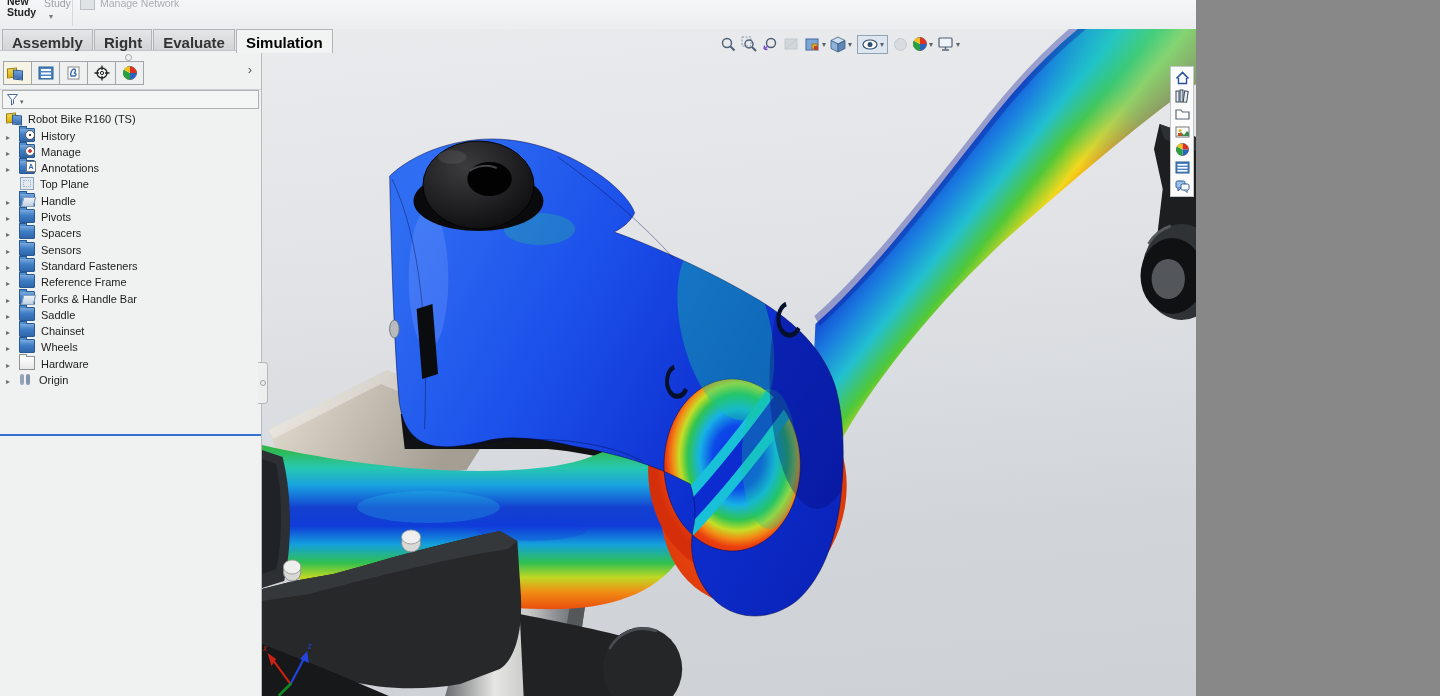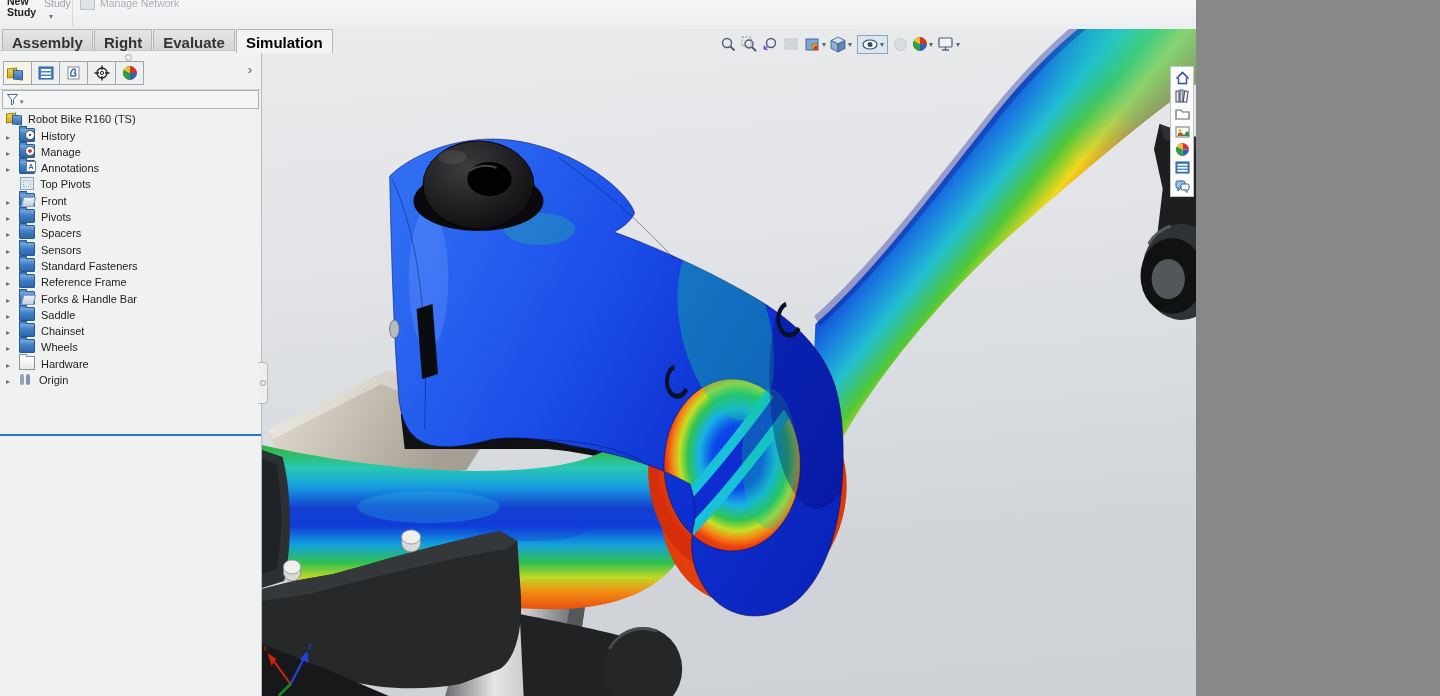--- a/index.html
+++ b/index.html
@@ -204,26 +204,26 @@
           <span class="tlabel">Manage</span>
         </div>
         <div class="trow">
           <span class="arrow">▸</span>
           <span class="ticon ico-annotations"></span>
           <span class="tlabel">Annotations</span>
         </div>
         <div class="trow">
           <span class="arrow" style="visibility: hidden;">▸</span>
           <span class="ticon ico-plane"></span>
-          <span class="tlabel">Top Pivots</span>
+          <span class="tlabel">Top Plane</span>
         </div>
         <div class="trow">
           <span class="arrow">▸</span>
           <span class="ticon ico-folder-open"></span>
-          <span class="tlabel">Front</span>
+          <span class="tlabel">Handle</span>
         </div>
         <div class="trow">
           <span class="arrow">▸</span>
           <span class="ticon ico-folder"></span>
           <span class="tlabel">Pivots</span>
         </div>
         <div class="trow">
           <span class="arrow">▸</span>
           <span class="ticon ico-folder"></span>
           <span class="tlabel">Spacers</span>

